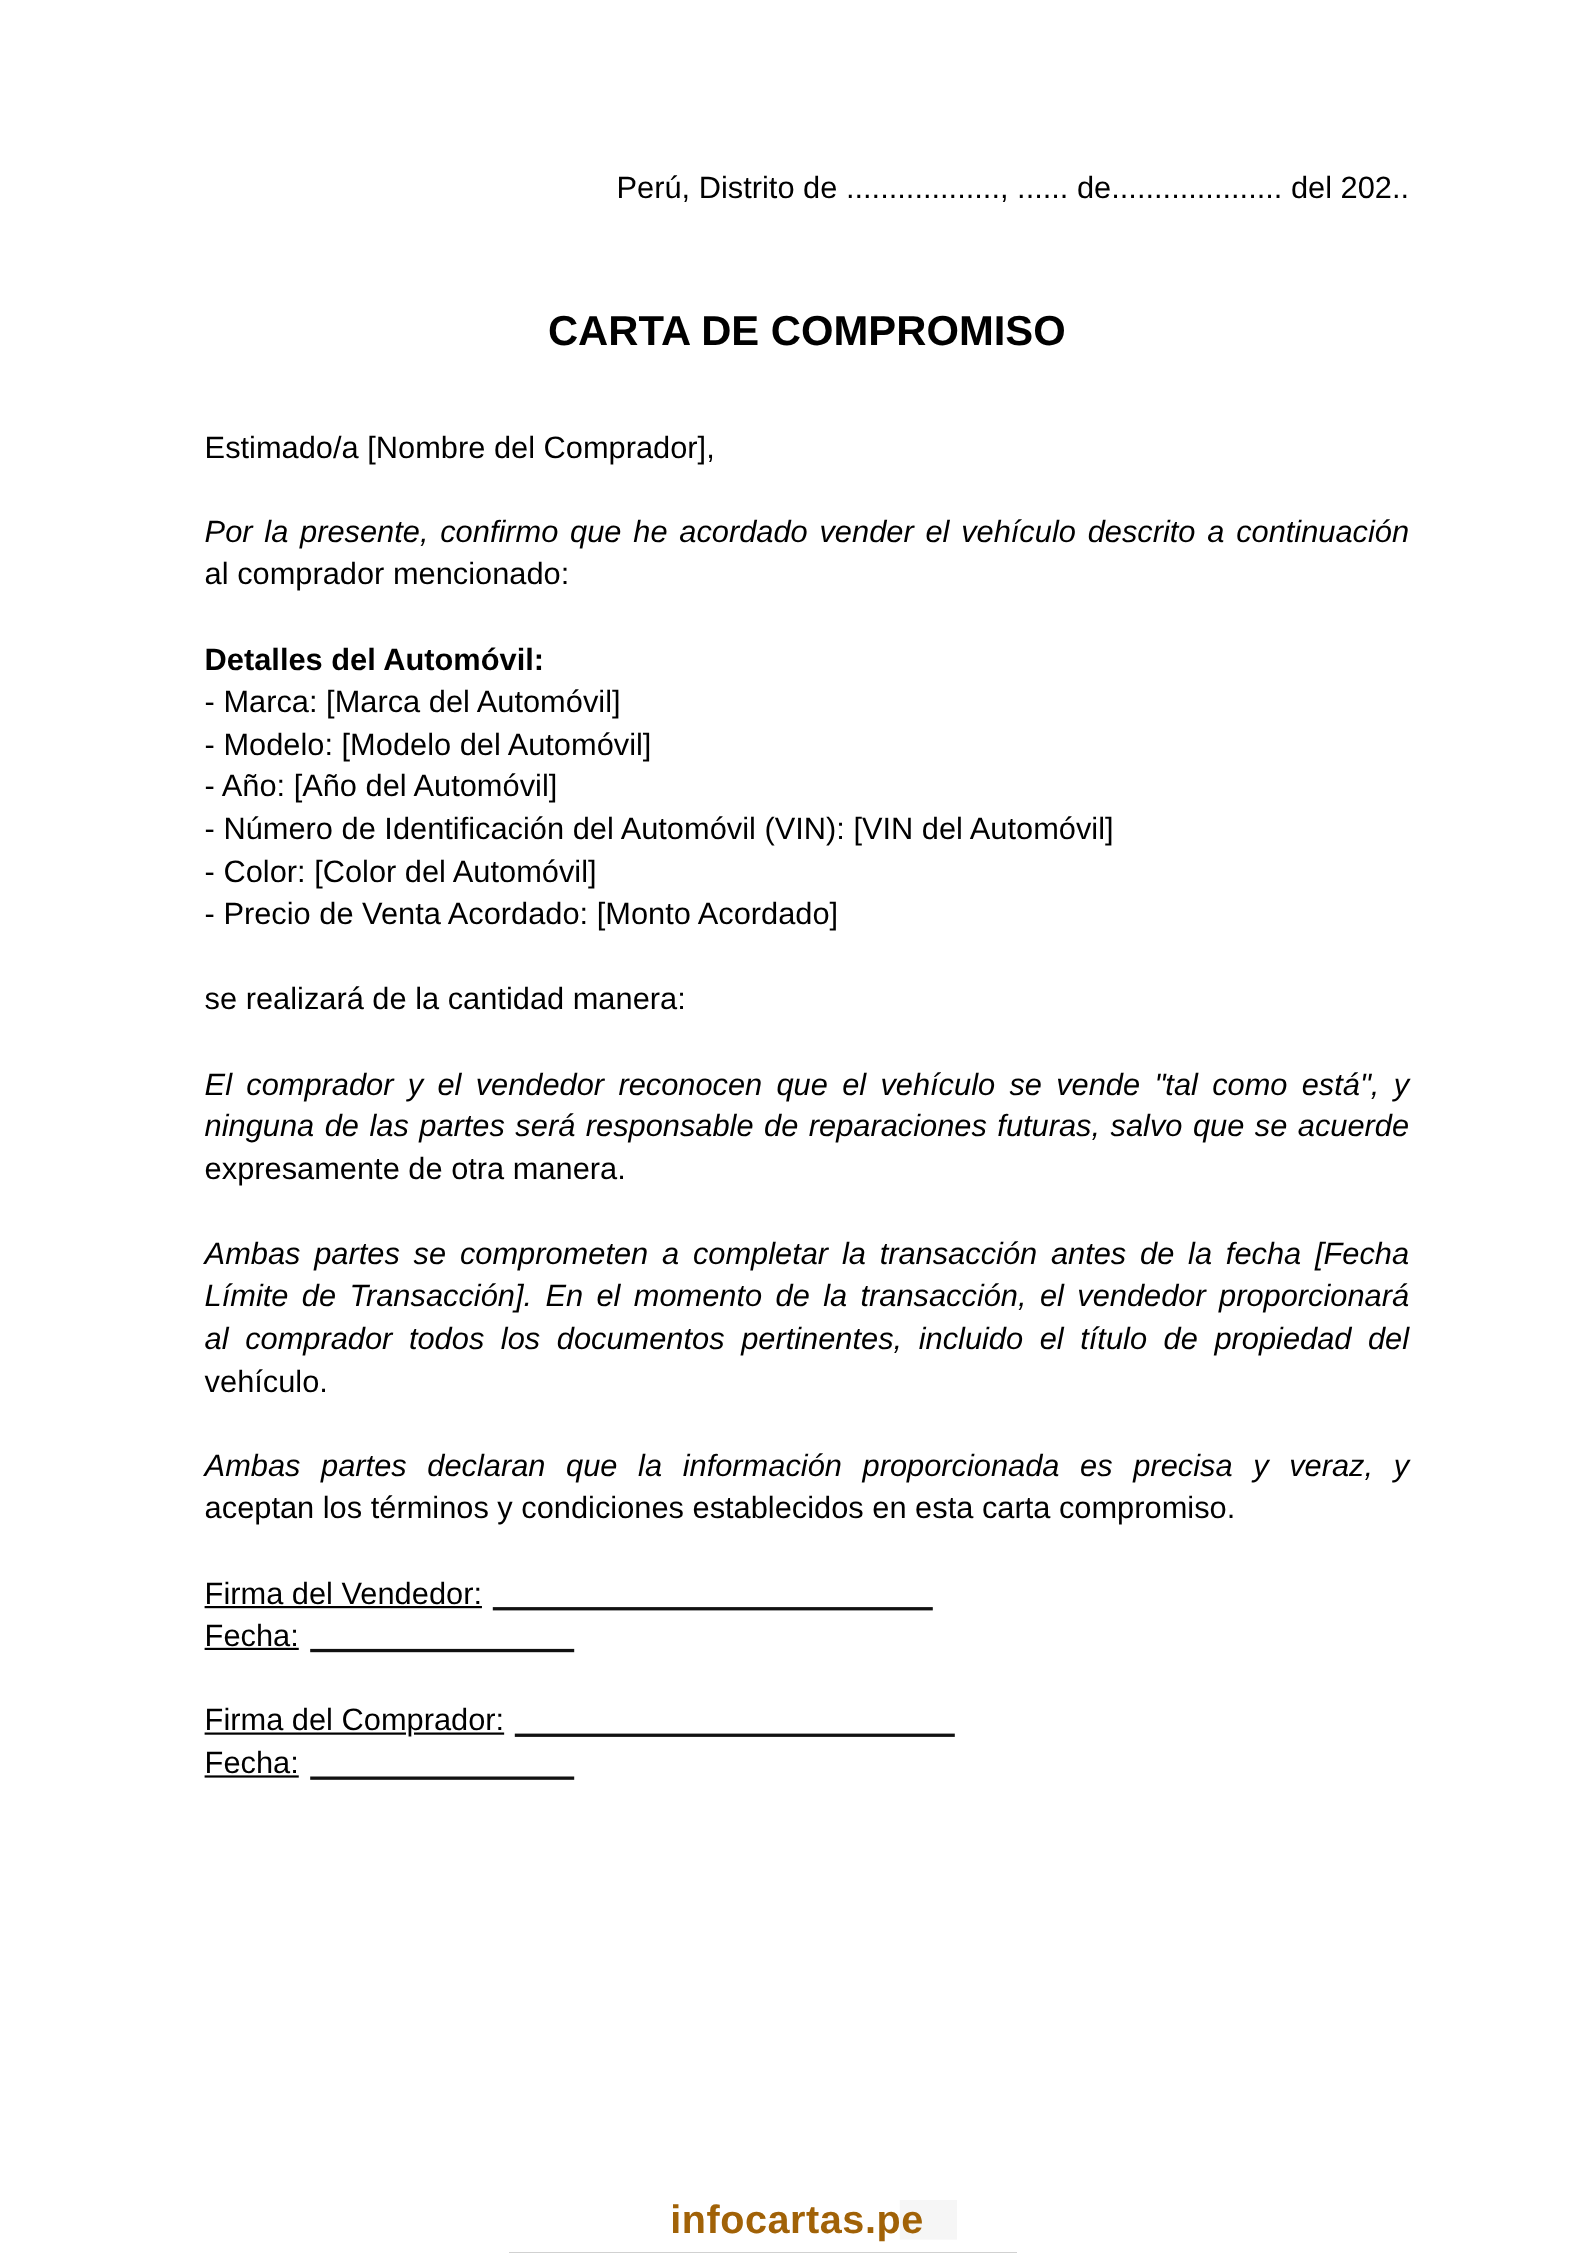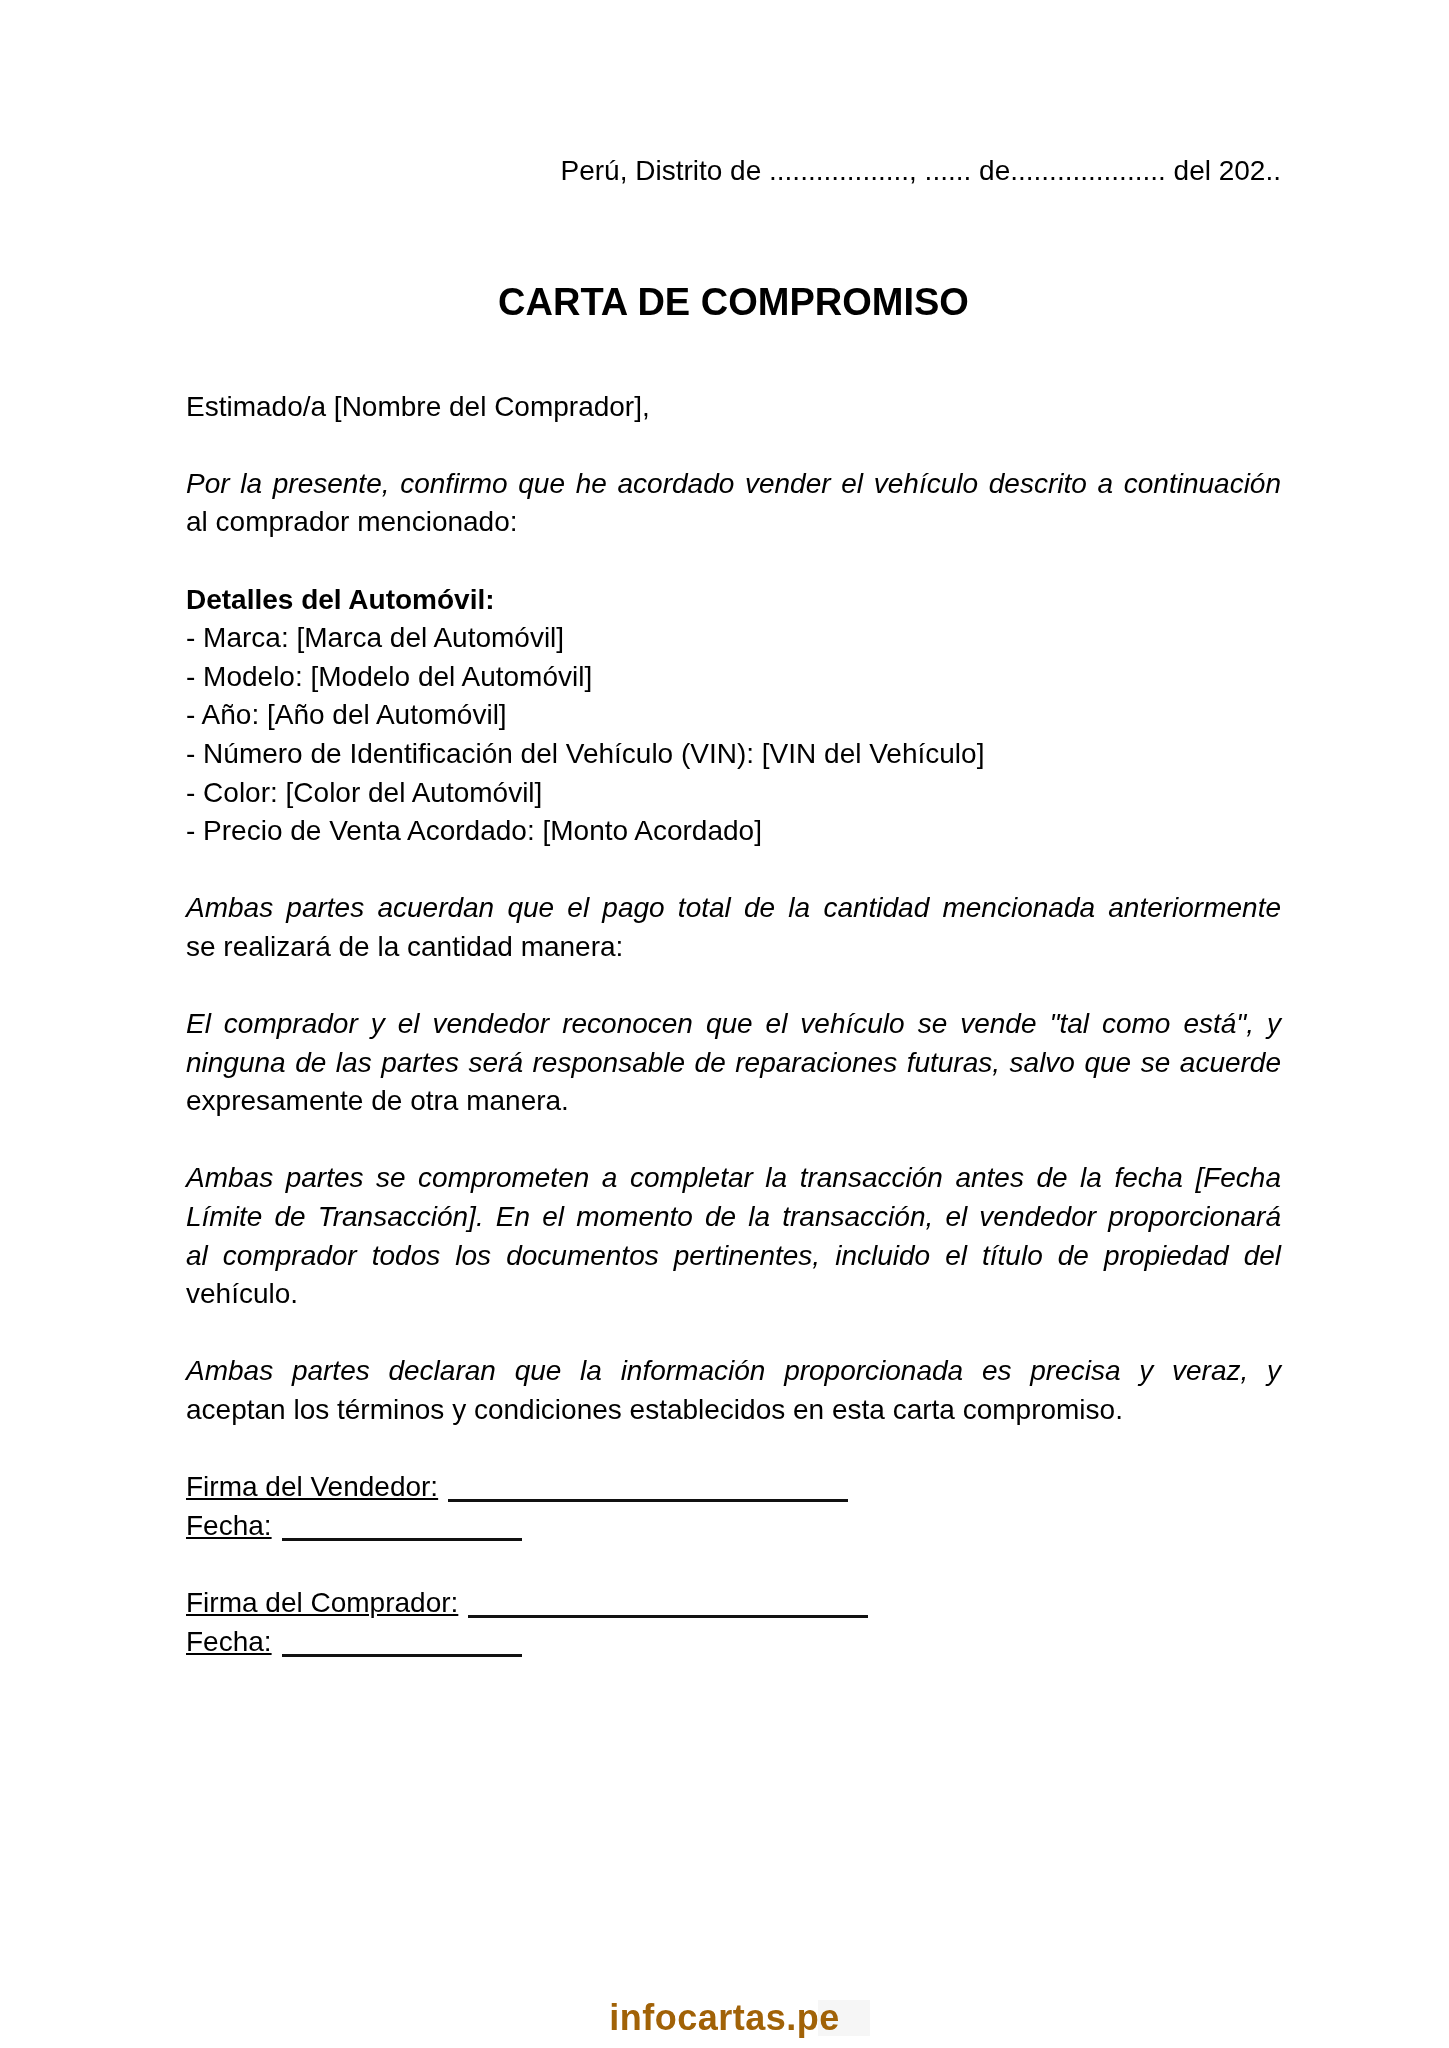--- a/index.html
+++ b/index.html
@@ -88,27 +88,26 @@
     <div class="block">
       <div class="line j">Por la presente, confirmo que he acordado vender el vehículo descrito a continuación</div>
       <div class="line">al comprador mencionado:</div>
     </div>
 
     <div class="block">
       <div class="line bold">Detalles del Automóvil:</div>
       <div class="line nowrap">- Marca: [Marca del Automóvil]</div>
       <div class="line nowrap">- Modelo: [Modelo del Automóvil]</div>
       <div class="line nowrap">- Año: [Año del Automóvil]</div>
-      <div class="line nowrap">- Número de Identificación del Vehículo (VIN): [VIN del Vehículo]</div>
+      <div class="line nowrap">- Número de Identificación del Automóvil (VIN): [VIN del Automóvil]</div>
       <div class="line nowrap">- Color: [Color del Automóvil]</div>
       <div class="line nowrap">- Precio de Venta Acordado: [Monto Acordado]</div>
     </div>
 
     <div class="block">
-      <div class="line j">Ambas partes acuerdan que el pago total de la cantidad mencionada anteriormente</div>
       <div class="line">se realizará de la cantidad manera:</div>
     </div>
 
 
     <div class="block">
       <div class="line j">El comprador y el vendedor reconocen que el vehículo se vende "tal como está", y</div>
       <div class="line j">ninguna de las partes será responsable de reparaciones futuras, salvo que se acuerde</div>
       <div class="line">expresamente de otra manera.</div>
     </div>
 

